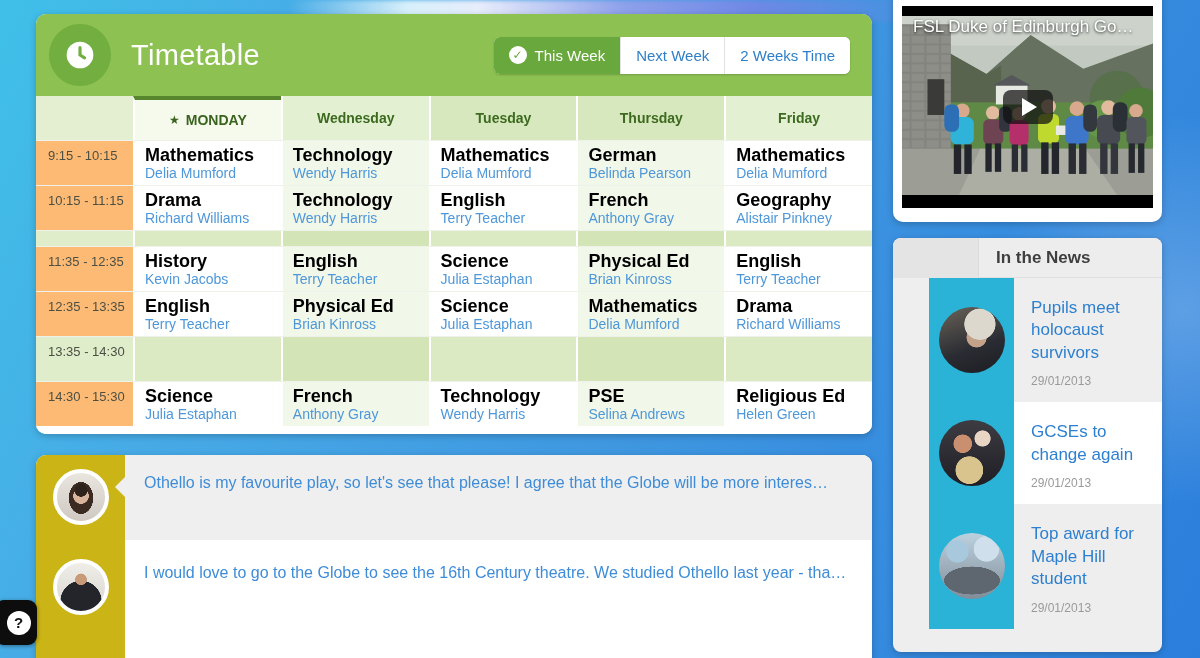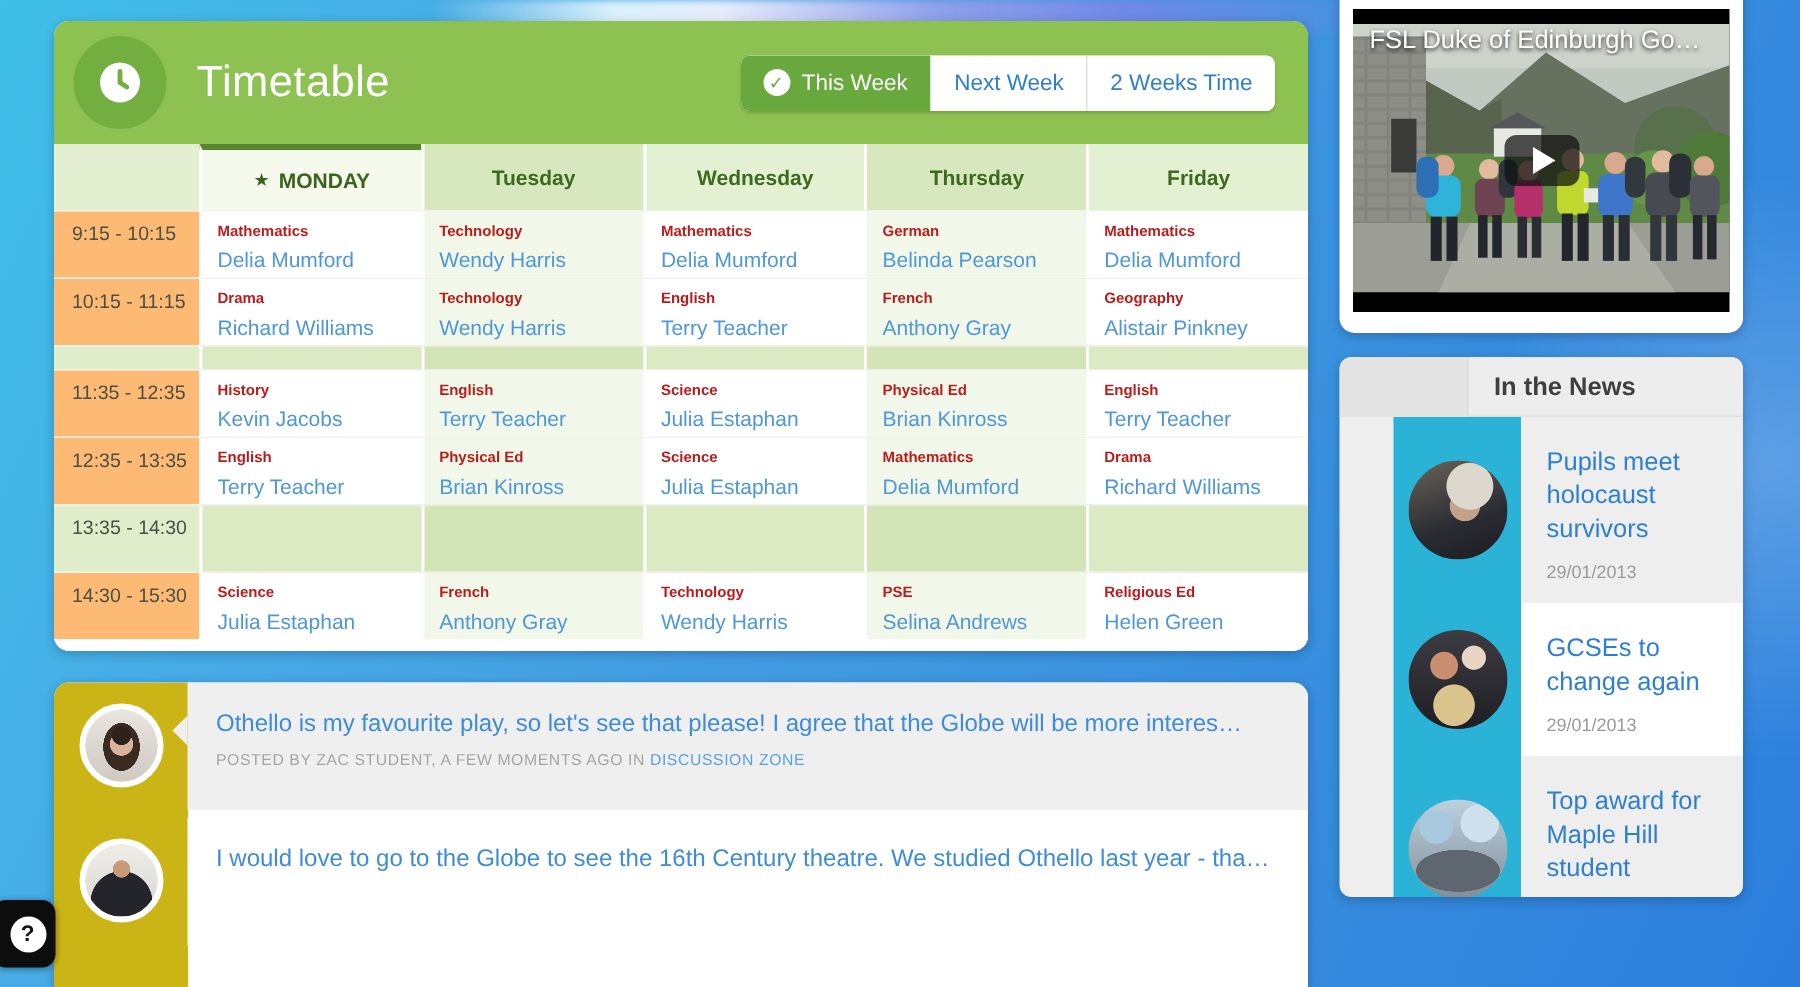--- a/index.html
+++ b/index.html
@@ -48,21 +48,21 @@
   .tt-row { display:grid; grid-template-columns:97px repeat(5,1fr); border-top:1px solid rgba(120,140,90,.12); }
   .tt-row.lessons { height:45px; }
   .tt-row.thin { height:16px; }
   .tt-row.lunch { height:45px; }
   .tt-time { background:#fdba74; color:#4C4F44; font-size:13px; padding:7px 0 0 12px; }
   .tt-cell { background:#fff; border-left:2px solid #fff; padding:5px 4px 0 10px; overflow:hidden; cursor:pointer; }
   .tt-cell.tint { background:#F2F8E9; }
   .tt-row.thin .tt-time, .tt-row.lunch .tt-time { background:#DFEDCA; }
   .tt-row.thin .tt-cell, .tt-row.lunch .tt-cell { background:#DCEAC4; cursor:default; }
   .tt-row.thin .tt-cell.tint, .tt-row.lunch .tt-cell.tint { background:#D3E4B6; }
-  .subj { color:#b91c1c; font-weight:bold; font-size:10px; line-height:18px; white-space:nowrap; }
+  .subj { color:#000000; font-weight:bold; font-size:18px; line-height:18px; white-space:nowrap; }
   .teach { color:#4E97D9; font-size:14px; line-height:18px; white-space:nowrap; }
   .tt-footer { height:8px; background:#fff; }
 
   
   .widget-posts {
     position:absolute; left:36px; top:455px; width:836px; height:230px;
     border-radius:10px 10px 0 0; overflow:hidden; background:#fff; z-index:2;
     display:flex; flex-direction:column;
   }
   .posts-header { height:82px; display:flex; flex:none; background:#fff; }
@@ -108,21 +108,21 @@
   .video-scene svg { width:100%; height:100%; display:block; }
   .video-title { position:absolute; top:11px; left:11px; right:8px; color:#fff; font-size:17px;
     text-shadow:0 1px 3px rgba(0,0,0,.85); white-space:nowrap; overflow:hidden; }
   .play-btn { position:absolute; left:50%; top:50%; transform:translate(-50%,-50%);
     width:50px; height:34px; background:rgba(15,15,15,.72); border-radius:8px;
     display:flex; align-items:center; justify-content:center; cursor:pointer; }
   .play-btn::after { content:''; border-left:15px solid #fff; border-top:9px solid transparent;
     border-bottom:9px solid transparent; margin-left:3px; }
 
   
-  .widget-news { position:absolute; left:893px; top:238px; width:269px; height:360px;
+  .widget-news { position:absolute; left:893px; top:238px; width:269px; height:414px;
     border-radius:8px; overflow:hidden; z-index:2; background:#EEE; }
   .news-header { height:40px; display:flex; }
   .news-header-strip { width:85px; flex:none; background:#E4E4E4; }
   .news-header-main { flex:1; background:#EDEDED; display:flex; align-items:center; padding-left:17px;
     border-left:1px solid #DBDBDB; border-bottom:1px solid #E0E0E0; }
   .news-title { color:#3F3F3F; font-weight:bold; font-size:17px; }
   .news-row { display:flex; min-height:96px;margin-left:36px; }
   .news-photo-col { width:85px; flex:none; background:#2AB3D6; display:flex; align-items:center; justify-content:center; }
   .news-main { flex:1; padding:19px 10px 0 17px; }
   .news-row.gray .news-main { background:#EEEEEE; }
@@ -169,25 +169,25 @@
         <span>2 Weeks Time</span>
       </div>
     </div>
   </div>
   <div class="tt-days">
     <div class="tt-corner"></div>
   <div class="tt-day active">
         <span class="star">★</span>
         <span>MONDAY</span>
       </div>
+      <div class="tt-day">
+        <span>Wednesday</span>
+      </div>
       <div class="tt-day tint">
         <span>Tuesday</span>
-      </div>
-      <div class="tt-day">
-        <span>Wednesday</span>
       </div>
       <div class="tt-day tint">
         <span>Thursday</span>
       </div>
       <div class="tt-day">
         <span>Friday</span>
       </div>
     </div>
   <div>
       <div class="tt-row lessons">
@@ -326,21 +326,20 @@
 </div>
 
 <div class="widget-posts card">
   <div class="posts-list">
       <div class="post-row gray">
         <div class="post-strip">
           <div class="avatar avatar-female-student"></div>
         </div>
         <div class="post-body">
           <a class="post-text">Othello is my favourite play, so let's see that please! I agree that the Globe will be more interes…</a>
-          <div class="post-meta"><span>POSTED BY ZAC STUDENT, A FEW MOMENTS AGO IN </span><a class="zone-link">DISCUSSION ZONE</a></div>
         </div>
       </div>
       <div class="post-row white">
         <div class="post-strip">
           <div class="avatar avatar-male-student"></div>
         </div>
         <div class="post-body">
           <a class="post-text">I would love to go to the Globe to see the 16th Century theatre. We studied Othello last year - tha…</a>
         </div>
       </div>

